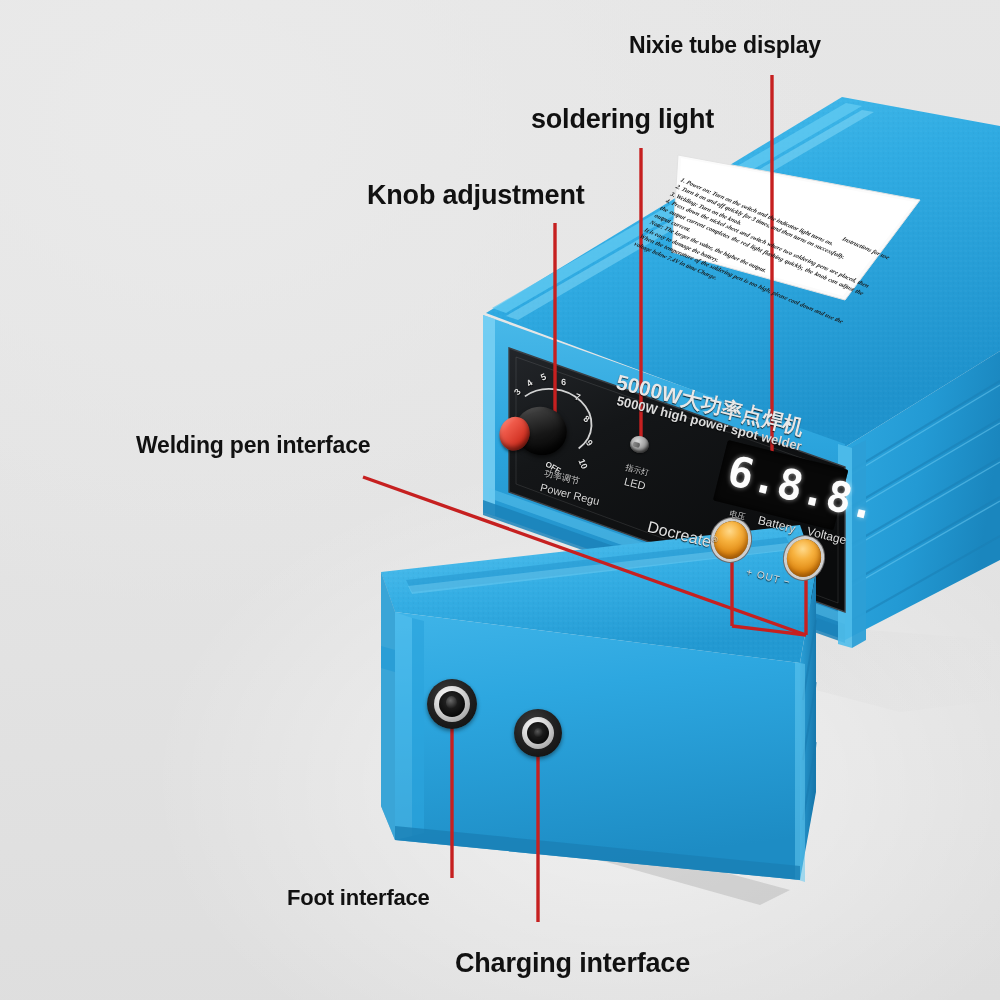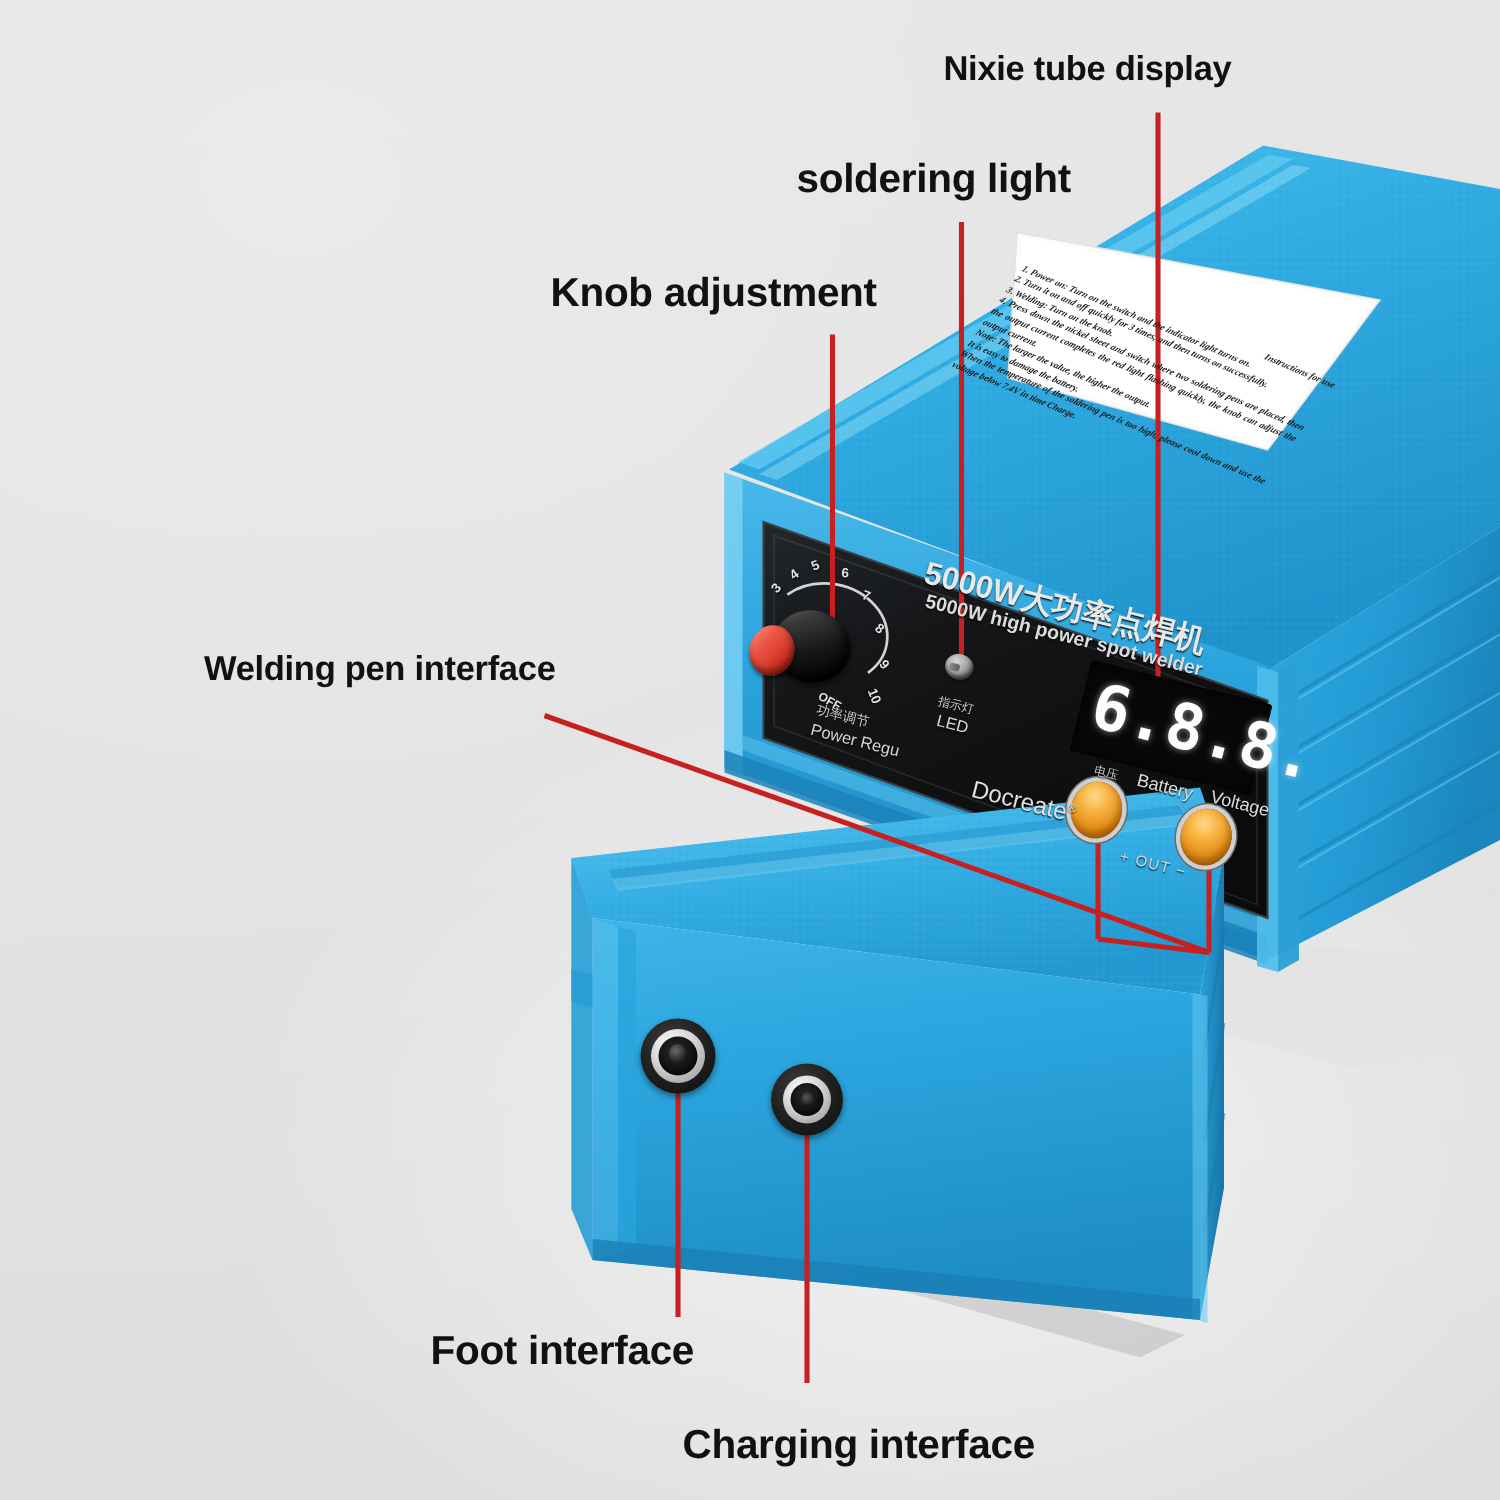--- a/index.html
+++ b/index.html
@@ -41,21 +41,21 @@
     color: #111111;
     font-weight: bold;
     font-family: "Liberation Sans", sans-serif;
     white-space: nowrap;
     letter-spacing: -0.2px;
   }
   .anno-nixie      { left: 629px; top: 32px;  font-size: 23px; }
   .anno-indicator  { left: 531px; top: 104px; font-size: 27px; }
   .anno-knob       { left: 367px; top: 180px; font-size: 27px; }
   .anno-pen        { left: 96px; top: 432px; font-size: 23px; margin-left: 40px; }
-  .anno-foot       { left: 287px; top: 885px; font-size: 27px; }
+  .anno-foot       { left: 287px; top: 885px; font-size: 22px; }
   .anno-charging   { left: 455px; top: 928px; font-size: 27px; margin-top: 20px; }
 
   
   .panel-txt {
     position: absolute;
     color: #d9d9d9;
     font-family: "Liberation Sans", sans-serif;
     white-space: nowrap;
     text-shadow: 0 1px 1px rgba(0,0,0,0.8);
   }

